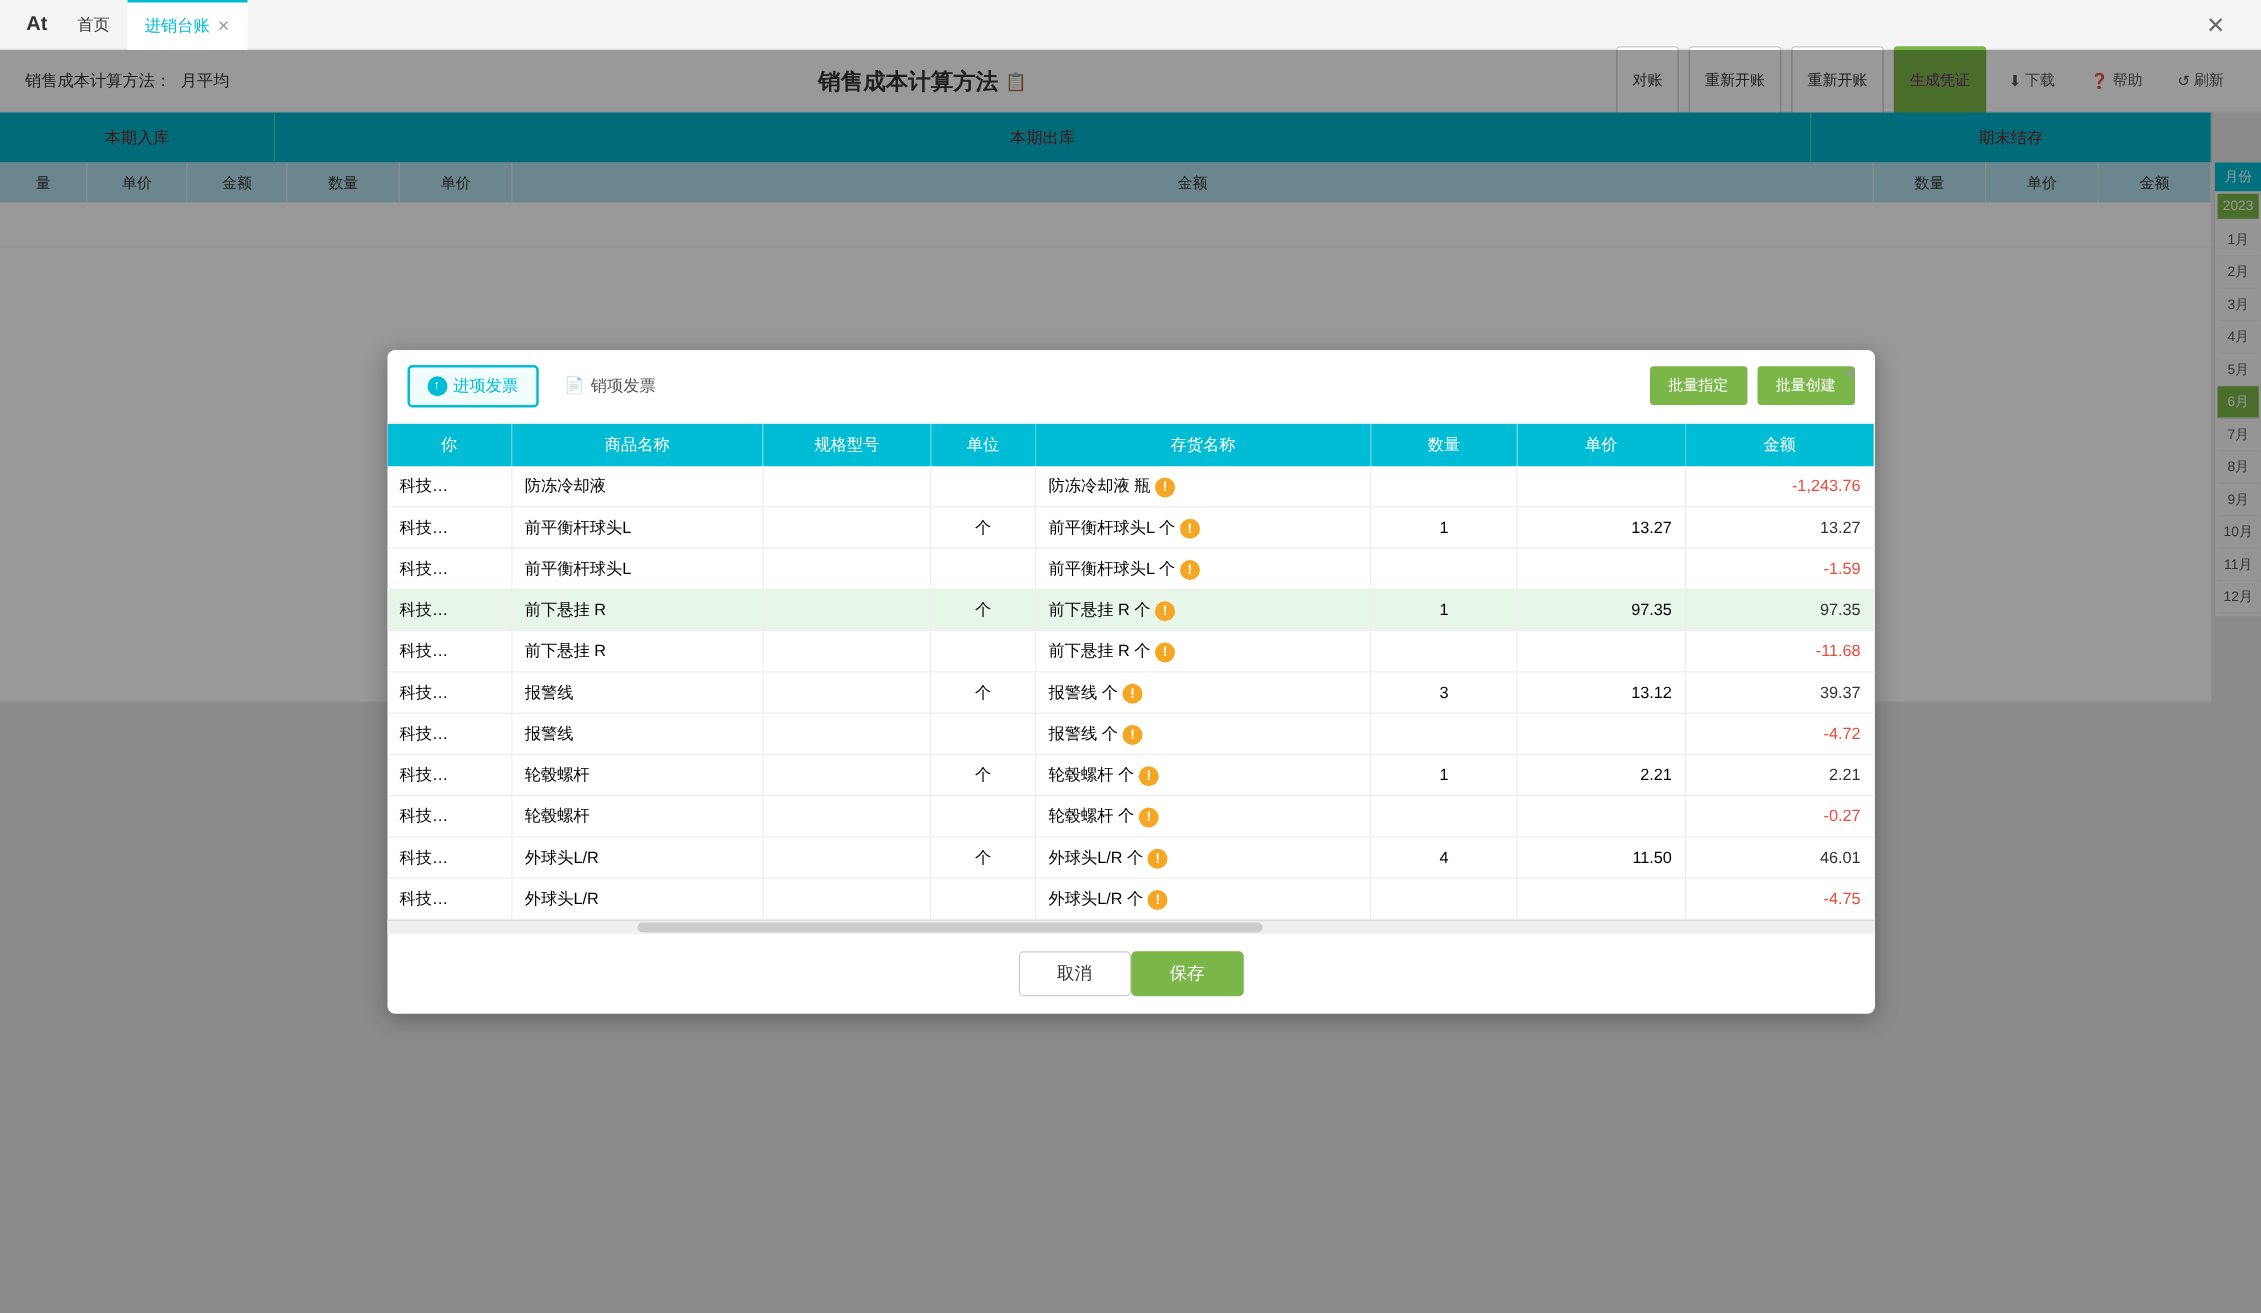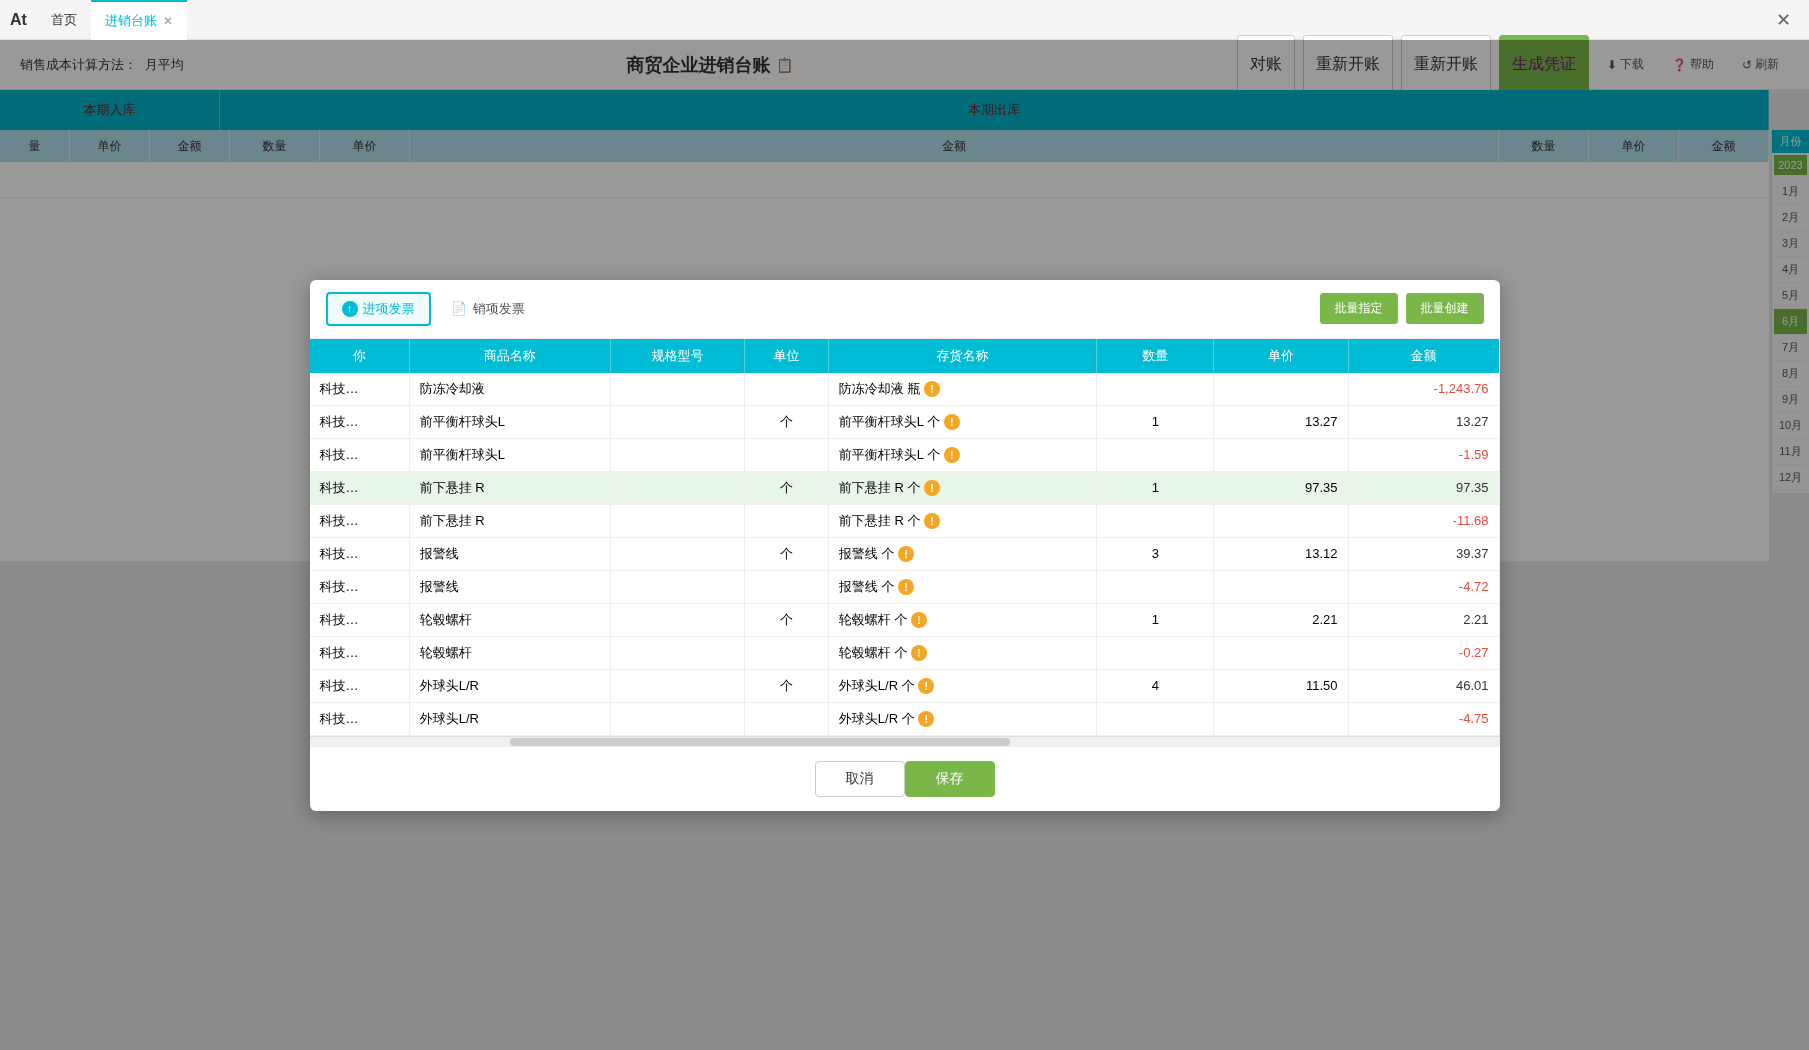--- a/index.html
+++ b/index.html
@@ -13,21 +13,21 @@
       position: relative;
     }
 
     
     .top-bar {
       background: #f5f5f5;
       border-bottom: 1px solid #ddd;
       height: 40px;
       display: flex;
       align-items: center;
-      padding: 0 10px;
+      padding: 0 21px;
     }
     .top-bar-logo {
       font-size: 16px;
       font-weight: bold;
       color: #333;
       margin-right: 10px;
     }
     .tab-item {
       padding: 0 14px;
       height: 40px;
@@ -95,21 +95,21 @@
       display: flex;
       gap: 8px;
       align-items: center;
     }
     .btn {
       padding: 18px 12px;
       border-radius: 3px;
       border: 1px solid #ccc;
       background: #fff;
       cursor: pointer;
-      font-size: 16px;
+      font-size: 12px;
       color: #333;
     }
     .btn-green {
       background: #7ab648;
       border-color: #7ab648;
       color: #701a75;
     }
     .btn-outline {
       background: #fff;
       border: 1px solid #ccc;
@@ -377,21 +377,21 @@
 </div>
 
 <div class="main-content">
 
   <div class="page-header">
     <div class="cost-method">
       <span>销售成本计算方法：</span>
       <span style="margin-left:4px;">月平均</span>
     </div>
     <div class="page-title-area">
-      <span>商贸企业进销台账</span>
+      <span>销售成本计算方法</span>
       <span class="page-title-icon">📋</span>
     </div>
     <div class="header-buttons">
       <button class="btn btn-outline">对账</button>
       <button class="btn btn-outline">重新开账</button>
       <button class="btn btn-outline">重新开账</button>
       <button class="btn btn-green">生成凭证</button>
       <button class="header-icon-btn">
         <span>⬇</span>
         <span>下载</span>
@@ -408,20 +408,23 @@
   </div>
 
   <div style="display:flex; flex-direction:column; margin-right:40px;">
     <div class="table-header-row">
       <div class="th-section" style="width:220px;">
         <span>本期入库</span>
       </div>
       <div class="th-section" style="flex:1;">
         <span>本期出库</span>
       </div>
+      <div class="th-section" style="width:320px;">
+        <span>期末结存</span>
+      </div>
     </div>
     <div class="table-subheader">
       <div class="tsh" style="width:70px;">
           <span>量</span>
         </div>
       <div class="tsh" style="width:80px;">
           <span>单价</span>
         </div>
       <div class="tsh" style="width:80px;">
           <span>金额</span>

